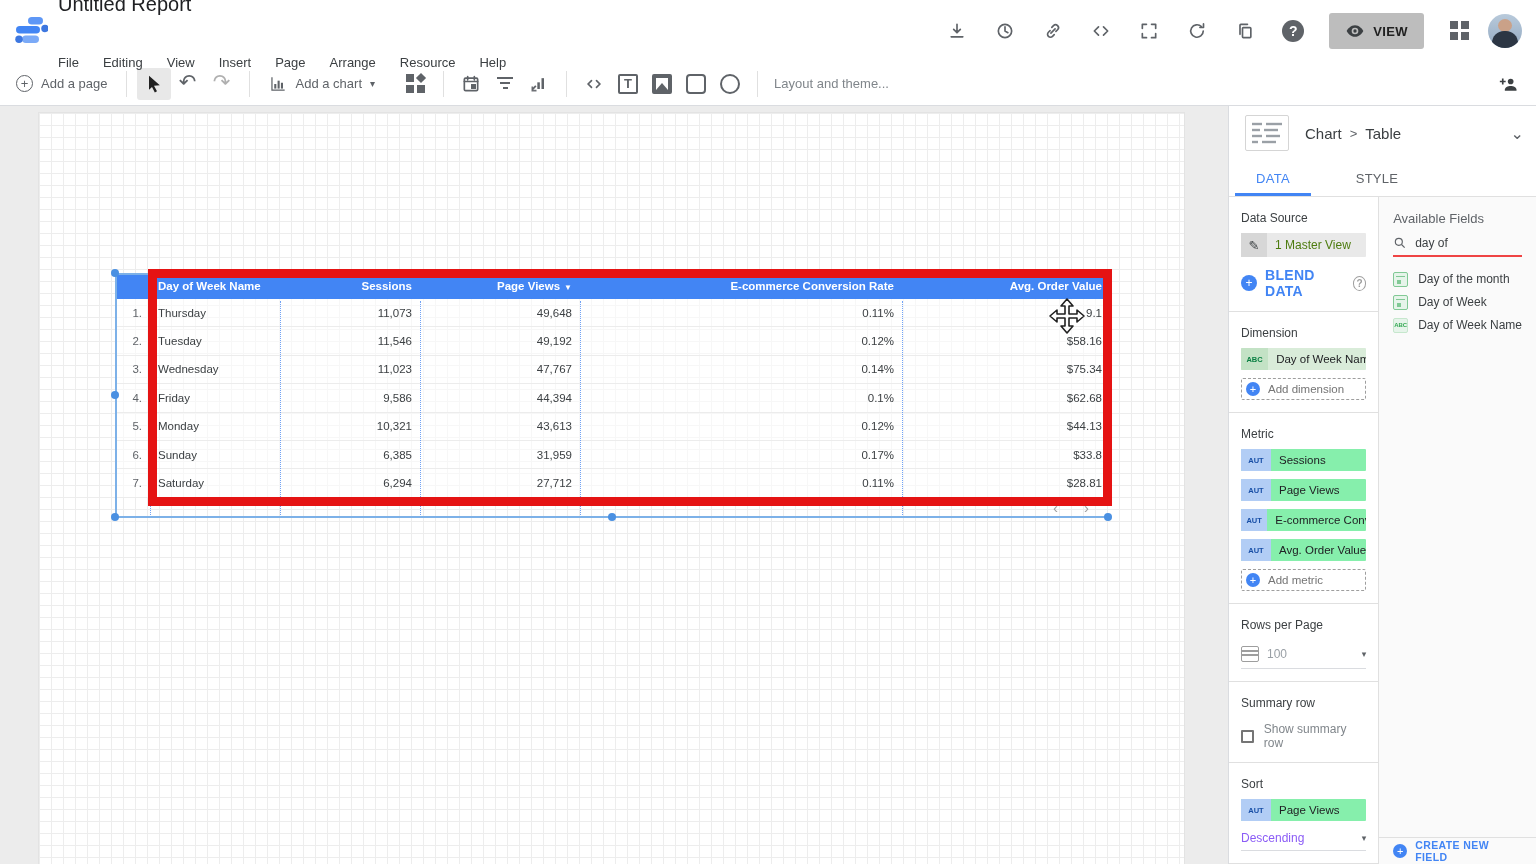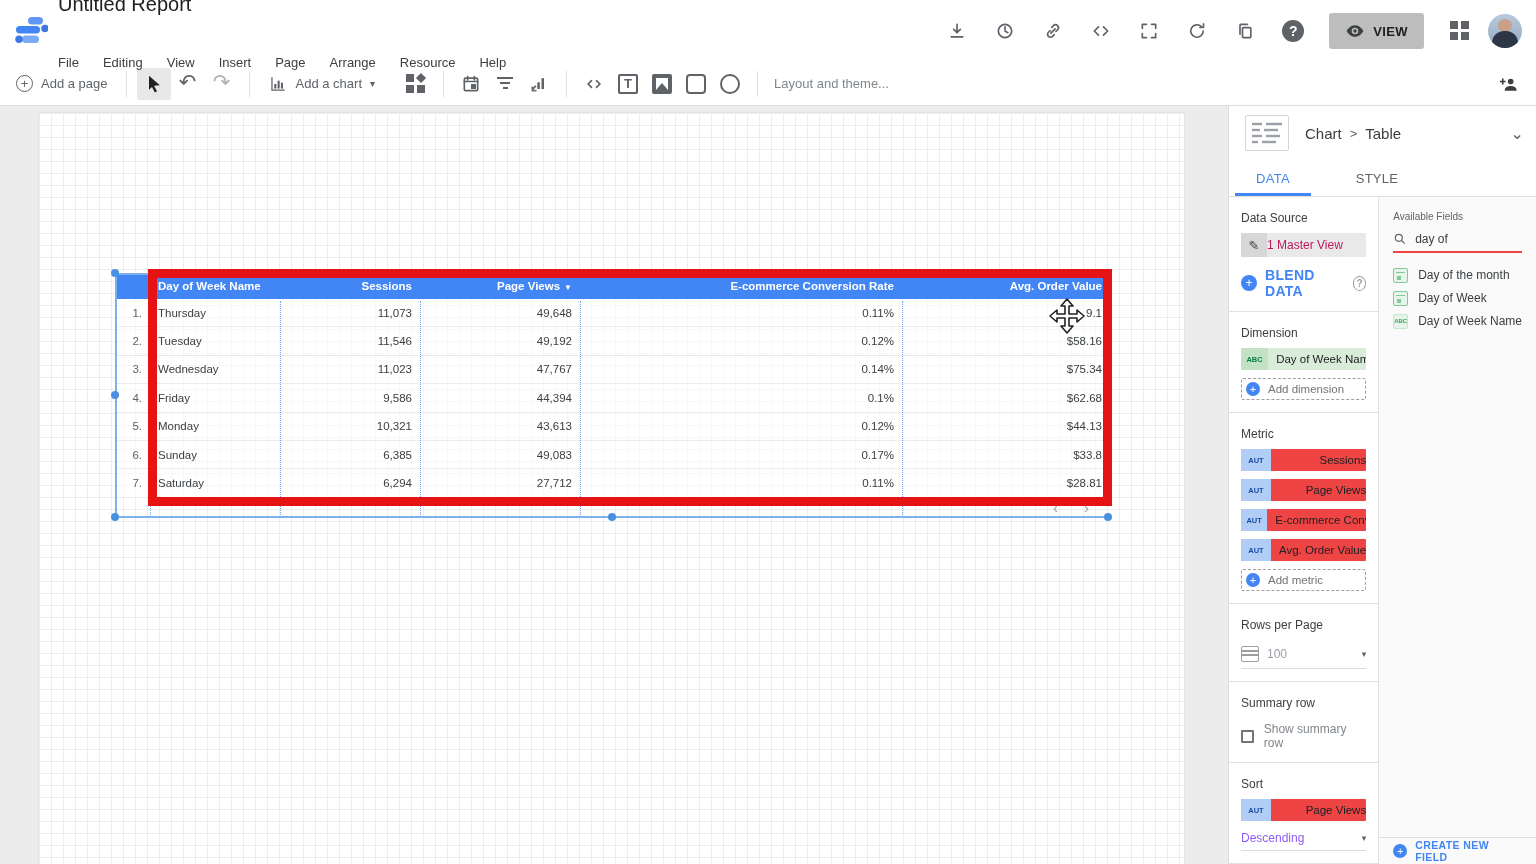--- a/index.html
+++ b/index.html
@@ -106,56 +106,56 @@
 
   .panel-body { position:absolute; top:91px; bottom:0; left:0; right:0; display:flex; }
   .cfg-col { width:157px; position:relative; background:#fff; overflow:hidden; }
   .fields-col { flex:1; background:#fafafa; border-left:1px solid #e0e0e0; position:relative; }
 
   .sec-label { font-size:12px; font-weight:500; color:#3c4043; padding:14px 12px 8px 12px; }
   .divider { height:1px; background:#e0e0e0; margin-top:12px; }
 
   .ds-chip { margin:0 12px; height:24px; background:#e9e9e9; display:flex; align-items:center; border-radius:1px; }
   .ds-pencil { width:26px; height:24px; background:#d7d7d7; display:flex; align-items:center; justify-content:center; font-size:13px; color:#3c4043; }
-  .ds-name { font-size:12px; color:#be185d; padding-left:0; }
+  .ds-name { font-size:12px; color:#4d7c0f; padding-left:8px; }
   .blend-row { display:flex; align-items:center; margin:10px 12px 0 12px; gap:8px; }
   .plus-blue { width:16px; height:16px; background:#4285f4; color:#fff; border-radius:50%; font-size:12px; line-height:1;
     display:flex; align-items:center; justify-content:center; flex:0 0 auto; }
   .blend-label { font-size:14px; font-weight:700; color:#4285f4; letter-spacing:.3px; }
   .qmark { margin-left:auto; width:15px; height:15px; border:1.5px solid #9e9e9e; border-radius:50%; color:#9e9e9e;
     font-size:10px; font-weight:700; display:flex; align-items:center; justify-content:center; }
 
   .chip { margin:0 12px 8px 12px; height:22px; display:flex; align-items:center; border-radius:1px; overflow:hidden; }
   .chip-badge { width:30px; align-self:stretch; display:flex; align-items:center; justify-content:center;
     font-size:7.5px; font-weight:700; }
   .chip-label { font-size:11.5px; color:#202124; padding-left:8px; white-space:nowrap; overflow:hidden; }
   .chip-green { background:#d9ecd9; }
   .chip-green .chip-badge { background:#c3e2c5; color:#0b8043; }
-  .chip-blue { background:#ef4444;justify-content:space-between; }
+  .chip-blue { background:#86efac; }
   .chip-blue .chip-badge { background:#b2cdf5; color:#174ea6; }
   .add-chip { margin:0 12px; height:22px; border:1px dashed #9e9e9e; border-radius:2px; background:#fff;
     display:flex; align-items:center; gap:8px; padding:0 4px; }
   .add-chip .plus-blue { width:14px; height:14px; font-size:11px; }
   .add-chip-label { font-size:11.5px; color:#757575; }
 
   .rpp-ctl { margin:6px 12px 0 12px; display:flex; align-items:center; gap:8px; border-bottom:1px solid #dadce0; padding-bottom:6px; }
   .rpp-ic { width:18px; height:16px; border:1.5px solid #9e9e9e; border-radius:2px; position:relative; }
   .rpp-ic::before { content:""; position:absolute; left:0; right:0; top:3px; height:1.5px; background:#9e9e9e; }
   .rpp-ic::after { content:""; position:absolute; left:0; right:0; top:7px; height:1.5px; background:#9e9e9e; }
   .rpp-val { font-size:12px; color:#9aa0a6; }
   .rpp-caret { margin-left:auto; font-size:9px; color:#5f6368; }
 
   .chk-row { display:flex; align-items:center; gap:10px; margin:4px 12px 2px 12px; }
   .chk { width:13px; height:13px; border:2px solid #757575; border-radius:1px; background:#fff; }
   .chk-label { font-size:12px; color:#80868b; }
 
   .sort-order { margin:10px 12px 0 12px; display:flex; align-items:center; border-bottom:1px solid #dadce0; padding-bottom:5px; }
   .sort-order-label { font-size:12px; color:#8b5cf6; }
 
-  .af-label { font-size:10px; color:#5f6368; padding:14px 26px 10px 14px; }
+  .af-label { font-size:13px; color:#5f6368; padding:14px 26px 10px 14px; }
   .af-search { display:flex; align-items:center; gap:8px; margin:0 14px; border-bottom:2px solid #ef4444; padding-bottom:5px; }
   .af-search svg { width:14px; height:14px; stroke:#5f6368; fill:none; stroke-width:2; }
   .af-query { font-size:12px; color:#3c4043; }
   .af-list { margin-top:14px; display:flex; flex-direction:column; gap:7px; }
   .af-item { display:flex; align-items:center; gap:10px; padding:0 14px; height:16px; }
   .af-ic { width:15px; height:15px; border-radius:2px; flex:0 0 auto; }
   .af-cal { border:1.5px solid #81c995; position:relative; background:#e6f4ea; }
   .af-cal::before { content:""; position:absolute; left:2px; right:2px; top:3px; height:1.5px; background:#81c995; }
   .af-cal::after { content:""; position:absolute; left:3px; bottom:2px; width:4px; height:4px; background:#81c995; }
   .af-abc { background:#e6f4ea; border:1.5px solid #c6e7cd; color:#34a853; font-size:6px; font-weight:700;
@@ -394,21 +394,21 @@
         <div class="c">Monday</div>
         <div class="c c-right">10,321</div>
         <div class="c c-right">43,613</div>
         <div class="c c-right">0.12%</div>
         <div class="c c-right">$44.13</div>
       </div>
       <div class="trow">
         <div class="c c-num">6.</div>
         <div class="c">Sunday</div>
         <div class="c c-right">6,385</div>
-        <div class="c c-right">49,083</div>
+        <div class="c c-right">31,959</div>
         <div class="c c-right">0.17%</div>
         <div class="c c-right">$33.8</div>
       </div>
       <div class="trow">
         <div class="c c-num">7.</div>
         <div class="c">Saturday</div>
         <div class="c c-right">6,294</div>
         <div class="c c-right">27,712</div>
         <div class="c c-right">0.11%</div>
         <div class="c c-right">$28.81</div>

